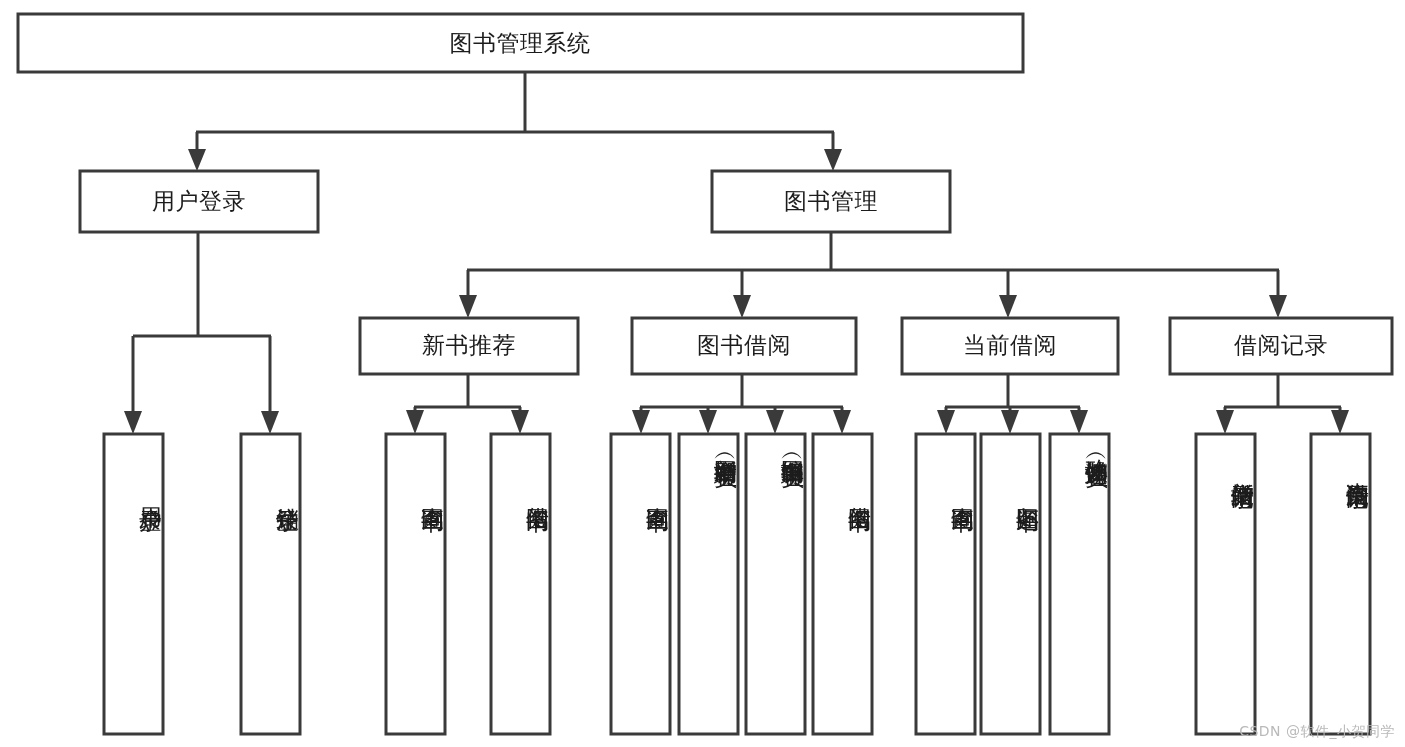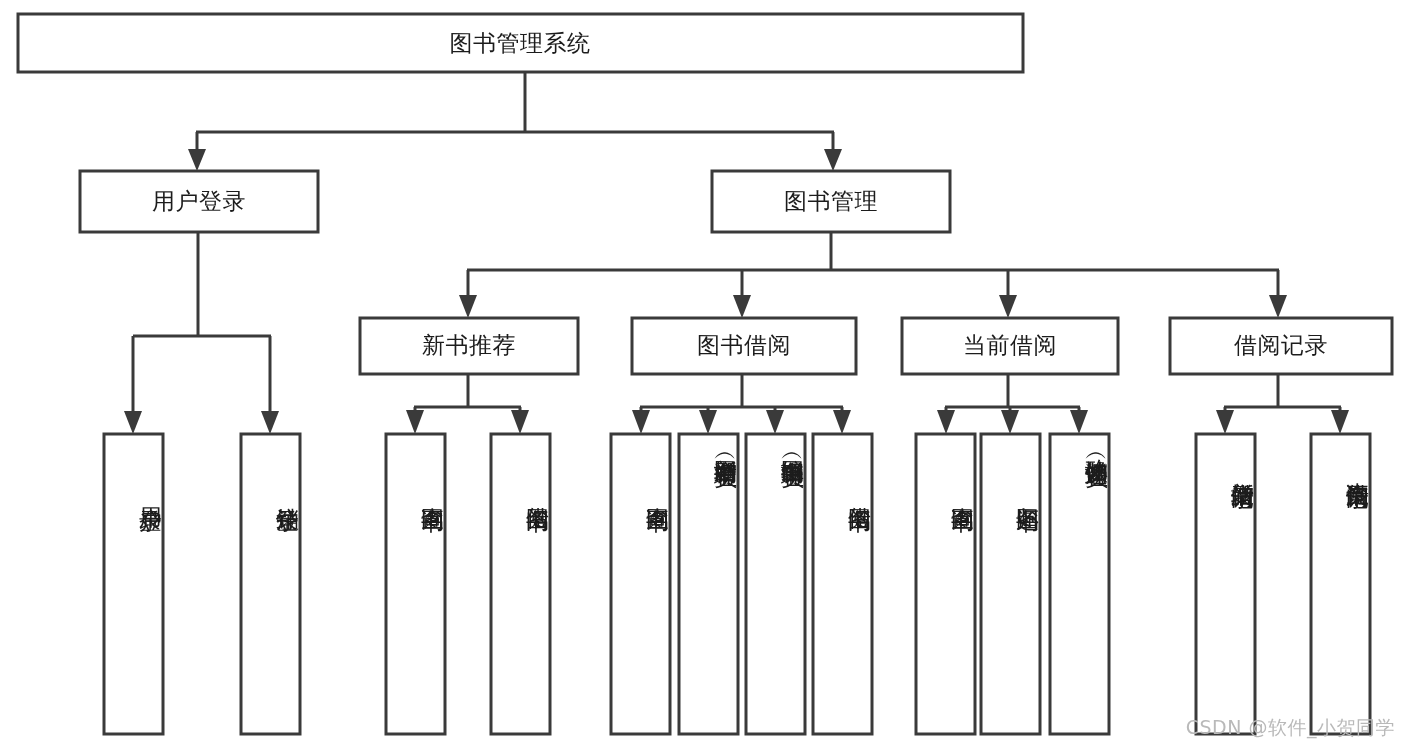--- a/index.html
+++ b/index.html
@@ -60,21 +60,21 @@
     letter-spacing: 1px;
     white-space: nowrap;
     text-align: left;
     pointer-events: none;
   }
   .watermark {
     position: absolute;
     right: 10px;
     bottom: 6px;
     font-family: "DejaVu Sans", "Liberation Sans", sans-serif;
-    font-size: 19px;
+    font-size: 14px;
     color: #b9b9b9;
     white-space: nowrap;
     letter-spacing: 0.5px;
   }
 </style>
 </head>
 <body>
 
 <div id="diagram-root">
 

